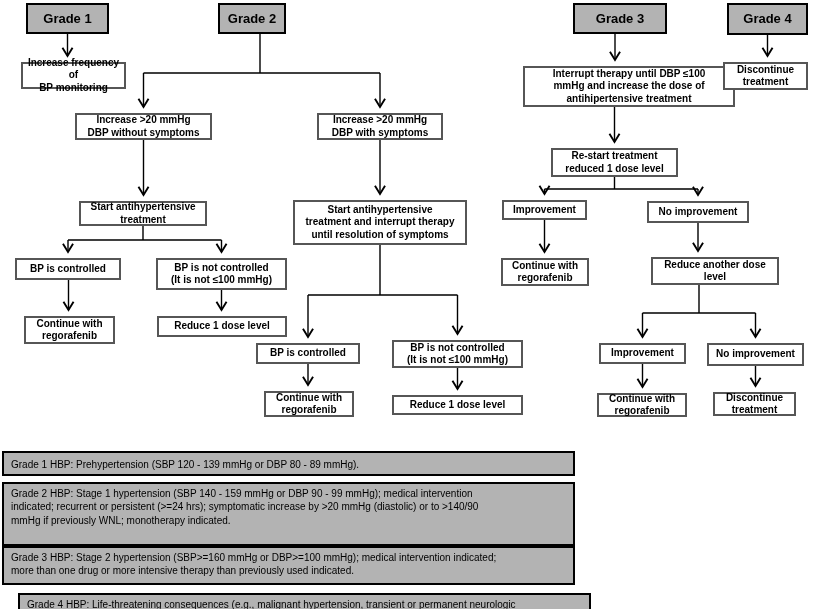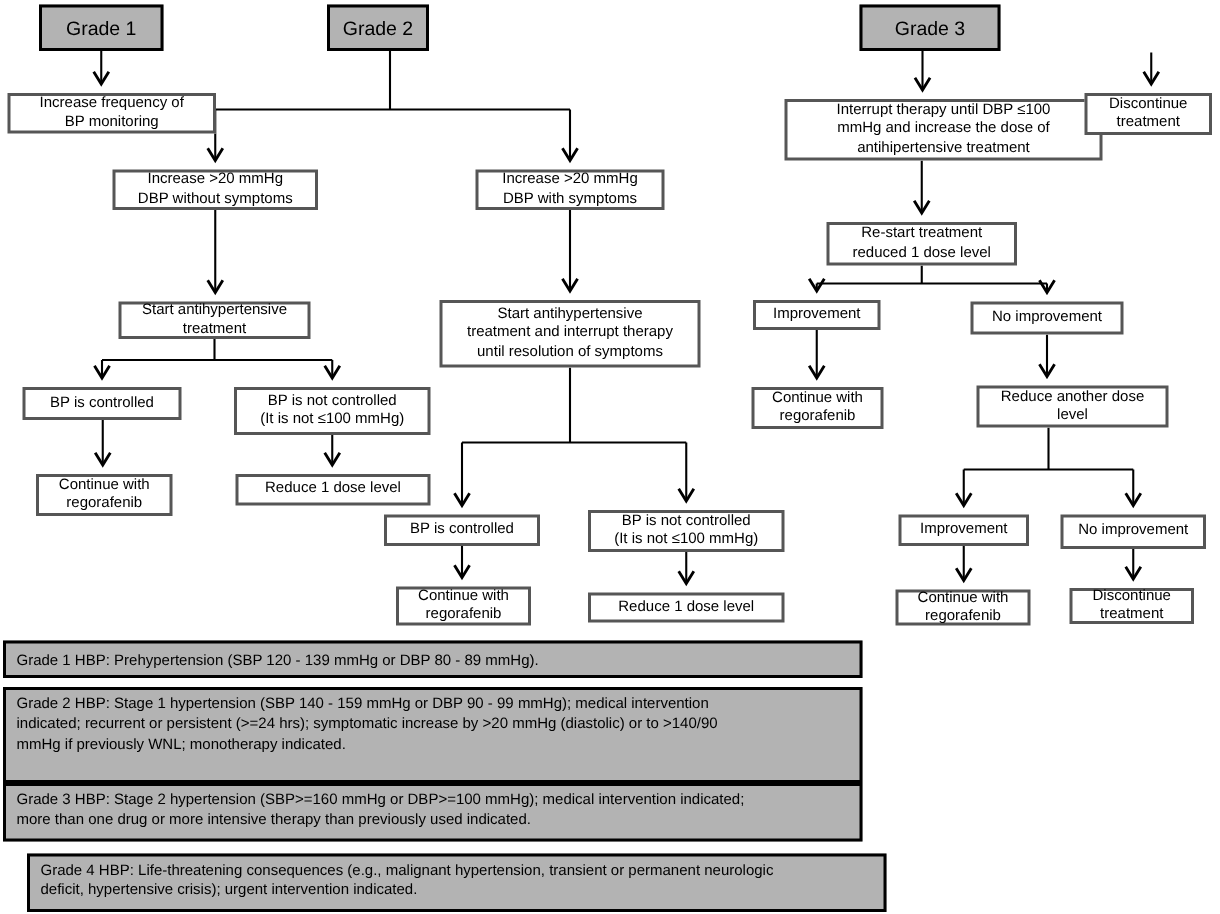--- a/index.html
+++ b/index.html
@@ -6,33 +6,33 @@
   .stage{
     position:relative;width:813px;height:609px;background:var(--background,#fff);
     font-family:"Liberation Sans",sans-serif;color:#000;overflow:hidden;
   }
   .lines{position:absolute;left:0;top:0;pointer-events:none;}
   .node{
     position:absolute;box-sizing:border-box;
     display:flex;align-items:center;justify-content:center;
     text-align:center;white-space:pre-line;
     background:#fff;border:2px solid var(--box-border,#565656);
-    font-size:10px;line-height:1.22;padding:1px 2px;
+    font-size:10px;line-height:1.22;padding:1px 2px;font-weight:bold;
   }
   .node.header{
     background:var(--gray-fill,#b3b3b3);
     border:2px solid var(--outline,#000);
     font-size:13px;
   }
   .legend{
     position:absolute;box-sizing:border-box;
     background:var(--gray-fill,#b3b3b3);
     border:2px solid var(--outline,#000);
     font-size:10px;line-height:1.33;padding:3px 7px;
-    white-space:pre-line;text-align:left;
+    white-space:pre-line;text-align:left;margin-top:24px;
   }
 </style>
 </head>
 <body>
 
 <div class="stage">
 
   <svg class="lines" width="813" height="609" viewBox="0 0 813 609">
     <defs>
       <marker id="arr" viewBox="0 0 10 10" refX="8" refY="5" markerWidth="9" markerHeight="9" orient="auto">
@@ -66,22 +66,23 @@
       <path marker-end="url(#arr)" d="M755.5 313 V337"></path>
       <path marker-end="url(#arr)" d="M642.5 364 V387"></path>
       <path marker-end="url(#arr)" d="M755.5 366 V386"></path>
       <path marker-end="url(#arr)" d="M767.5 35 V56"></path>
     </g>
   </svg>
 
   <div class="node header" style="left:26px;top:3px;width:83px;height:31px">Grade 1</div>
   <div class="node header" style="left:218px;top:3px;width:68px;height:31px">Grade 2</div>
   <div class="node header" style="left:573px;top:3px;width:94px;height:31px">Grade 3</div>
+  <div class="node header" style="left:727px;top:3px;width:81px;height:32px">Grade 4</div>
 
-  <div class="node" style="left:5px;top:62px;width:139px;height:27px">Increase frequency of
+  <div class="node" style="left:21px;top:62px;width:105px;height:27px">Increase frequency of
 BP monitoring</div>
 
   <div class="node" style="left:75px;top:113px;width:137px;height:27px">Increase &gt;20 mmHg
 DBP without symptoms</div>
   <div class="node" style="left:79px;top:201px;width:128px;height:25px">Start antihypertensive
 treatment</div>
   <div class="node" style="left:15px;top:258px;width:106px;height:22px">BP is controlled</div>
   <div class="node" style="left:156px;top:258px;width:131px;height:32px">BP is not  controlled
 (It is not ≤100 mmHg)</div>
   <div class="node" style="left:24px;top:316px;width:91px;height:28px">Continue with

